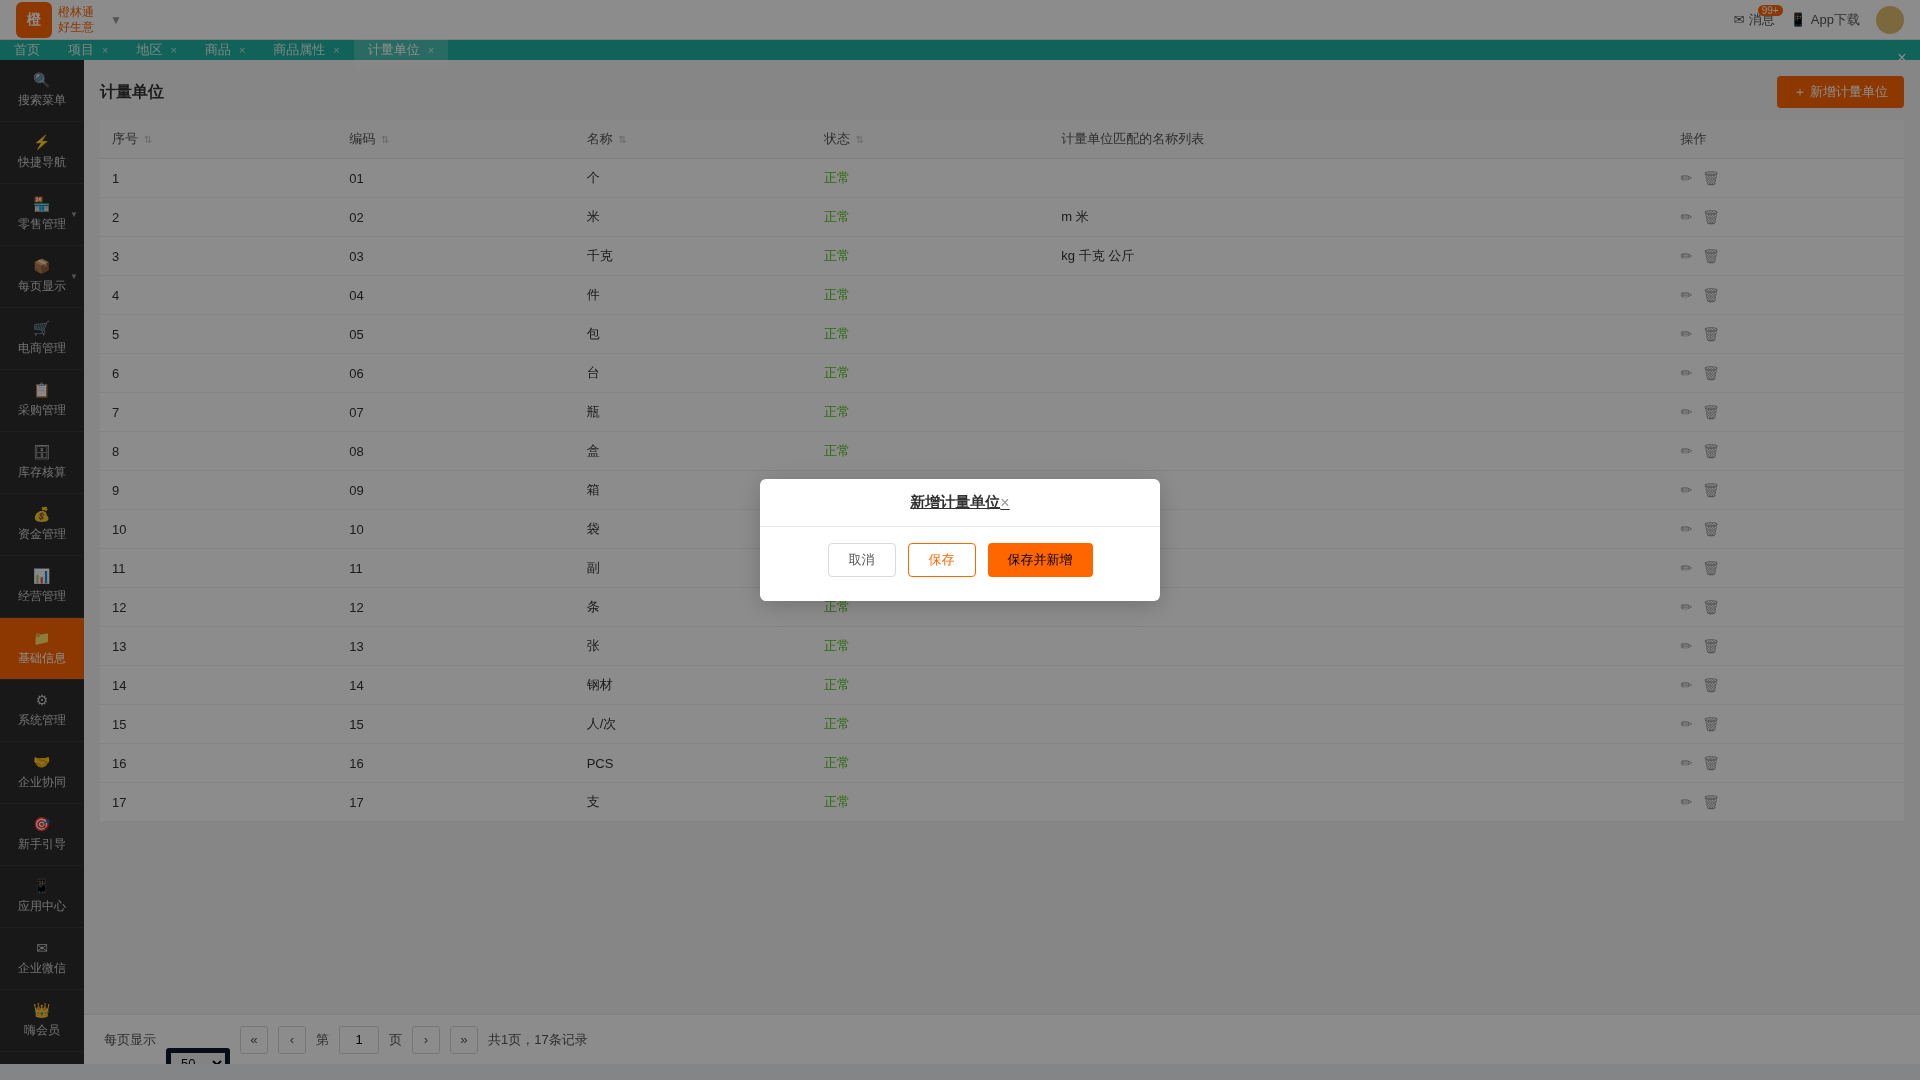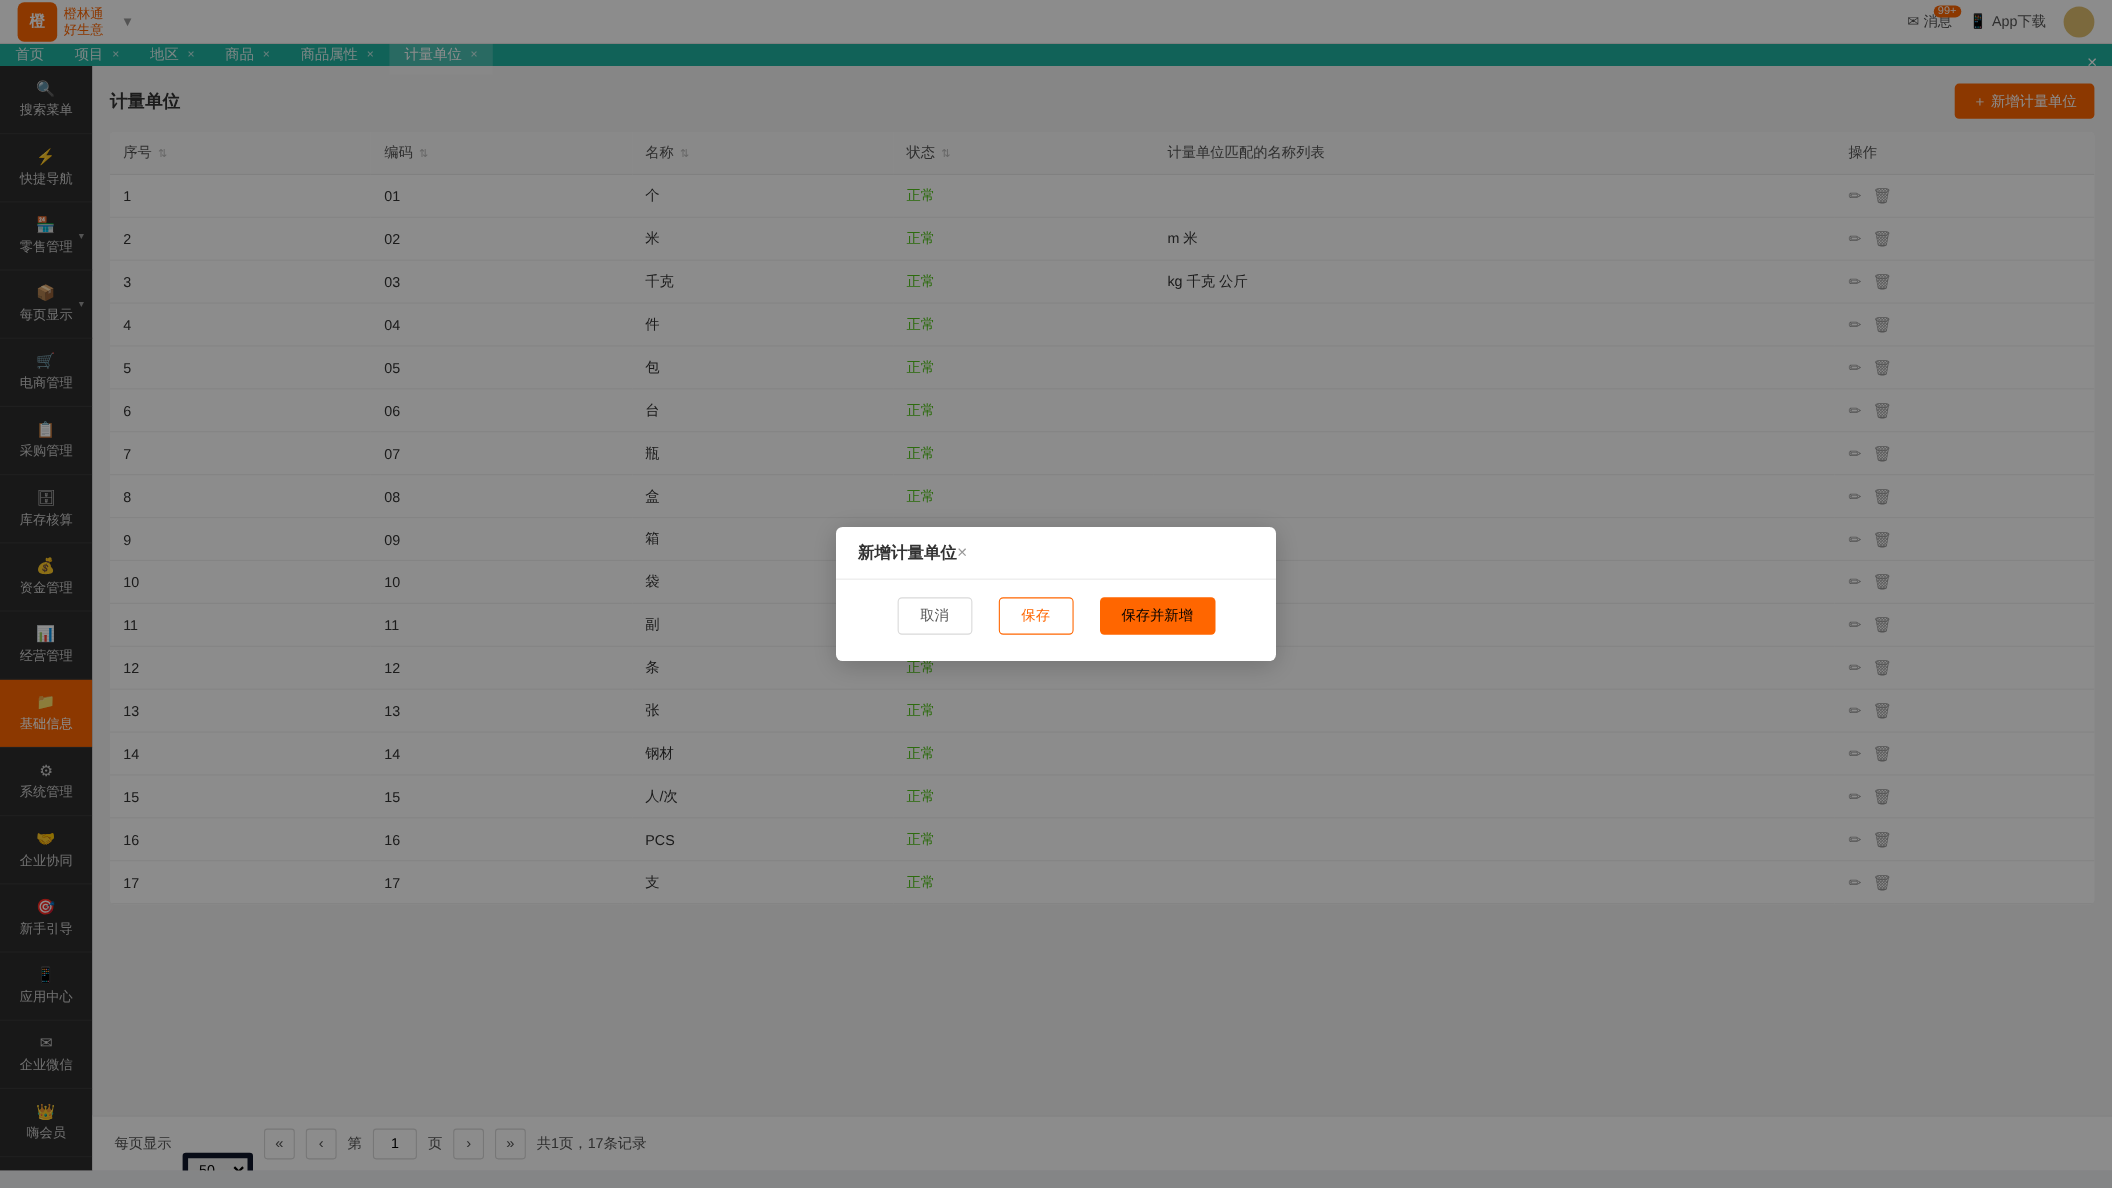--- a/index.html
+++ b/index.html
@@ -220,25 +220,26 @@
     .modal {
       background: #fff;
       border-radius: 6px;
       width: 400px;
       box-shadow: 0 4px 24px rgba(0,0,0,0.2);
       overflow: hidden;
     }
     .modal-header {
       display: flex;
       align-items: center;
-      justify-content: flex-start;
+      justify-content: center;
       padding: 14px 20px;
       border-bottom: 1px solid #e8e8e8;
       font-size: 15px;
       font-weight: bold;
+      text-decoration: underline;
     }
     .modal-close {
       cursor: pointer;
       color: #999;
       font-size: 16px;
       background: none;
       border: none;
     }
     .modal-body {
       padding: 24px 30px 16px;
@@ -265,21 +266,21 @@
       font-size: 13px;
       padding: 0 4px;
       color: #333;
     }
     .form-input.active-input {
       border-bottom: 2px solid #f60;
     }
     .modal-footer {
       display: flex;
       justify-content: center;
-      gap: 24px;
+      gap: 12px;
       padding: 16px 20px 24px;
     }
     .btn-cancel {
       border: 1px solid #d9d9d9;
       background: #fff;
       color: #555;
       padding: 7px 20px;
       border-radius: 4px;
       cursor: pointer;
       font-size: 13px;

